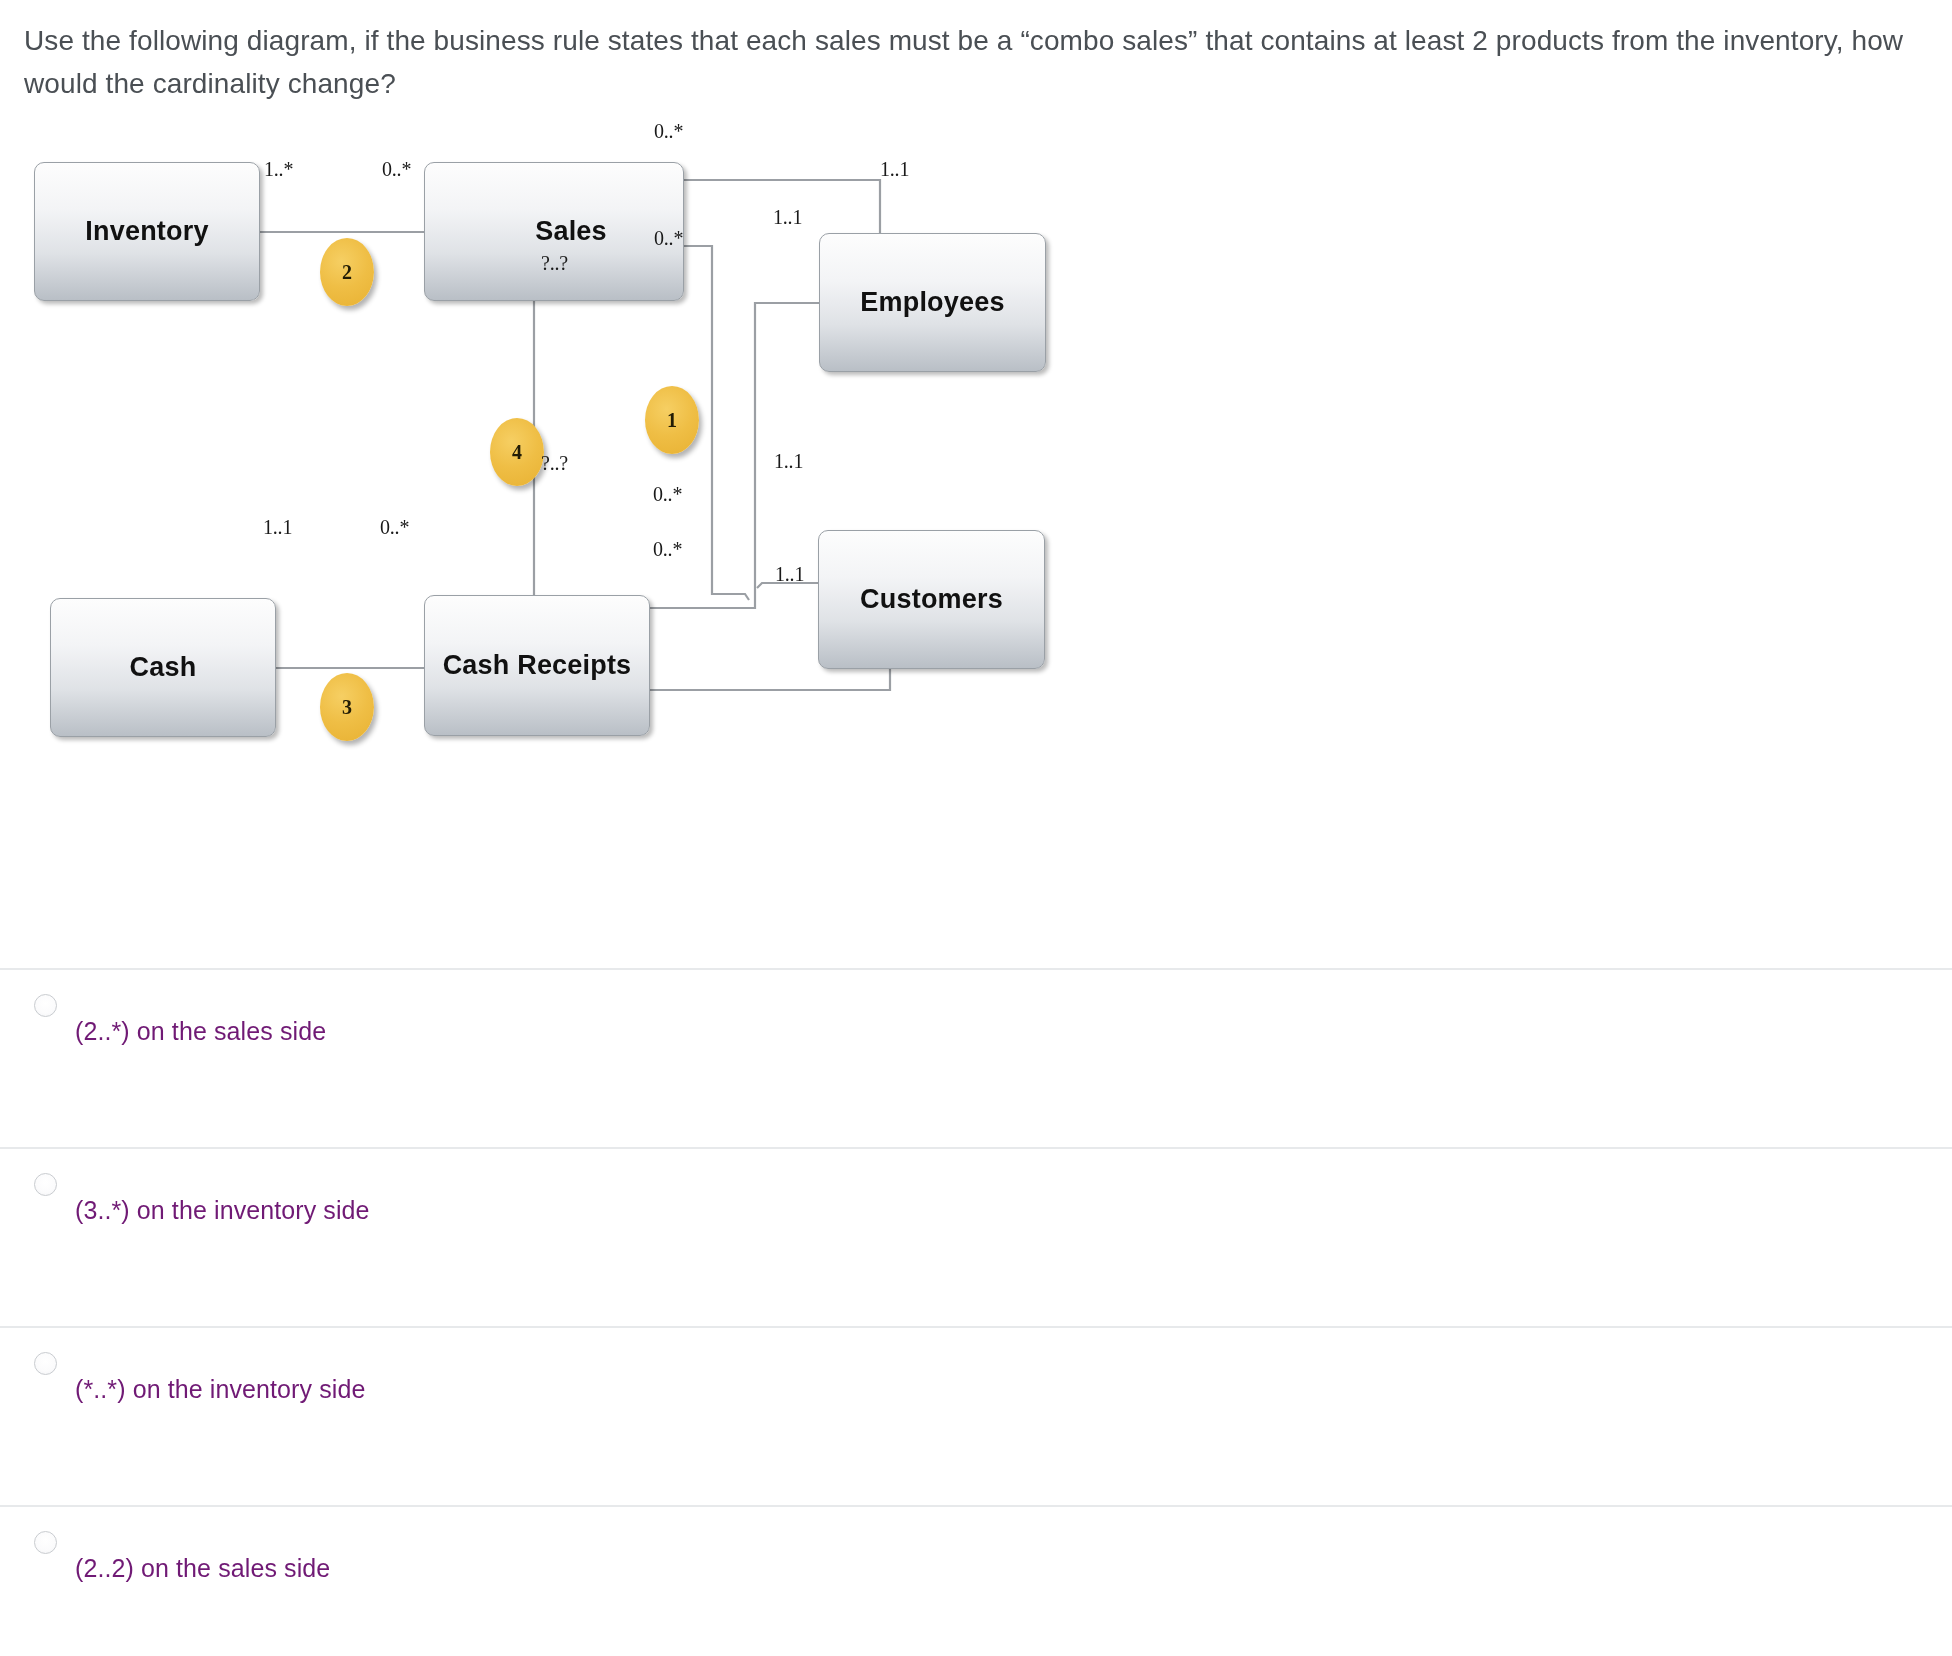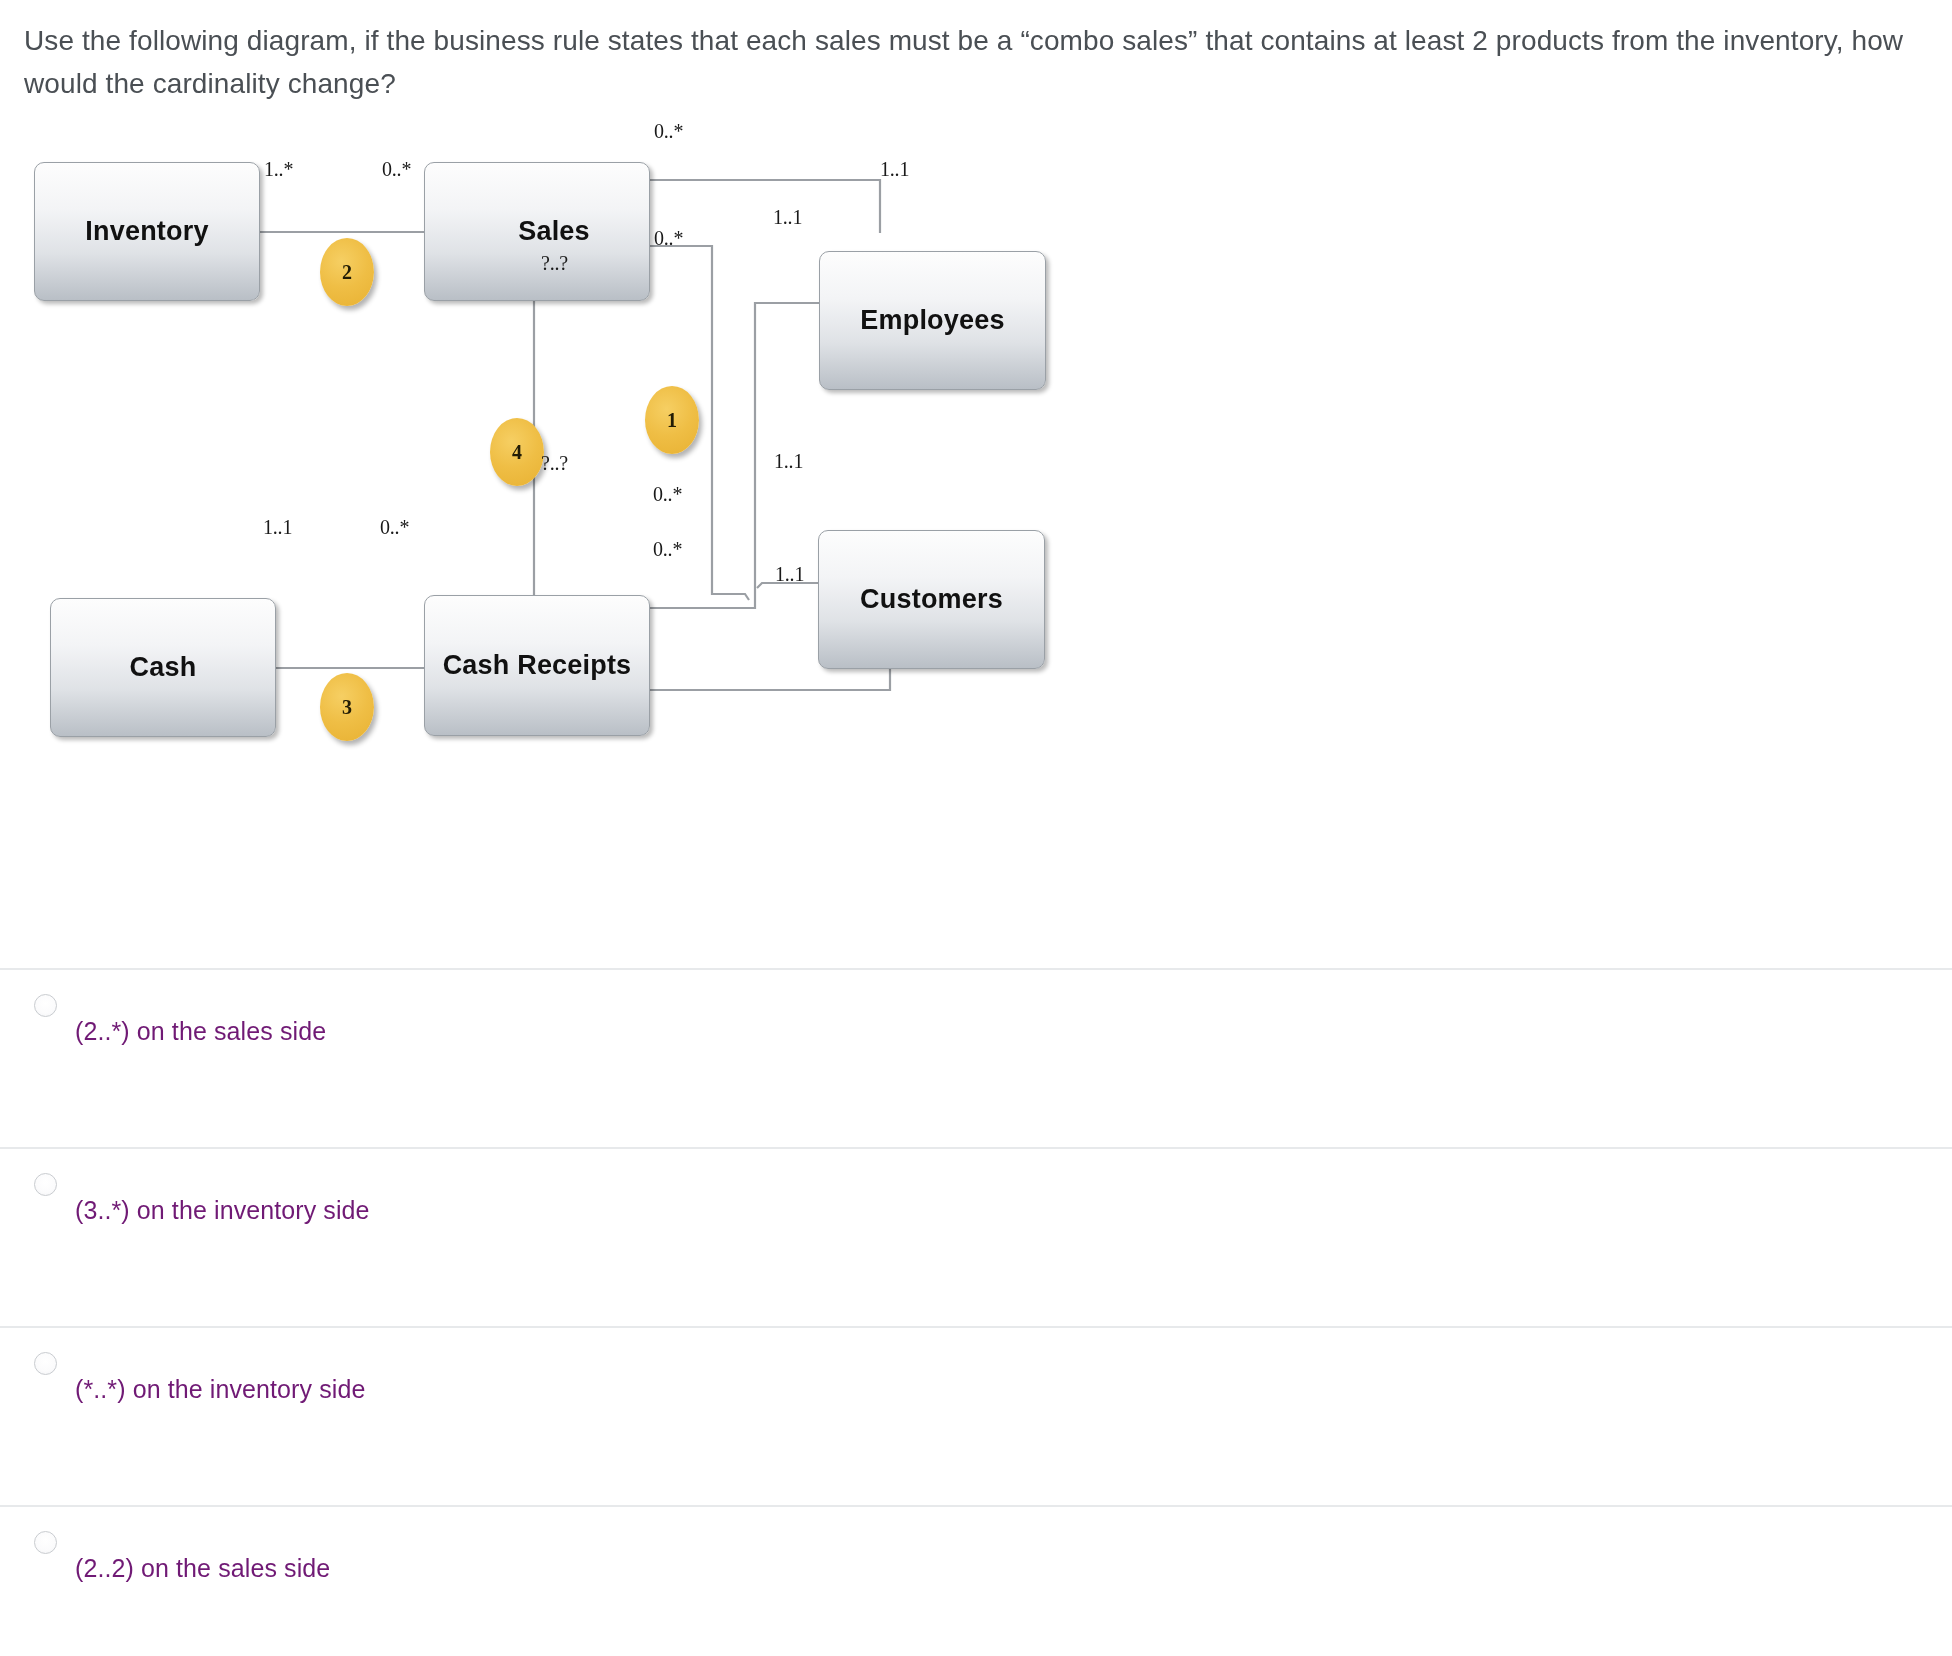--- a/index.html
+++ b/index.html
@@ -143,25 +143,25 @@
       <path d="M260,540 L424,540"></path>
 
       <path d="M650,562 L890,562 L890,541"></path>
     </g>
   </svg>
 
   <div class="ent-box" style="left:34px;top:34px;width:226px;height:139px;">
     <span class="ent-label">Inventory</span>
   </div>
 
-  <div class="ent-box" style="left:424px;top:34px;width:226px;height:139px;padding-left:34px;">
+  <div class="ent-box" style="left:424px;top:34px;width:260px;height:139px;padding-left:34px;">
     <span class="ent-label">Sales</span>
   </div>
 
-  <div class="ent-box" style="left:819px;top:123px;width:227px;height:139px;">
+  <div class="ent-box" style="left:819px;top:105px;width:227px;height:139px;">
     <span class="ent-label">Employees</span>
   </div>
 
   <div class="ent-box" style="left:818px;top:402px;width:227px;height:139px;">
     <span class="ent-label">Customers</span>
   </div>
 
   <div class="ent-box" style="left:34px;top:470px;width:226px;height:139px;margin-left:16px;">
     <span class="ent-label">Cash</span>
   </div>

